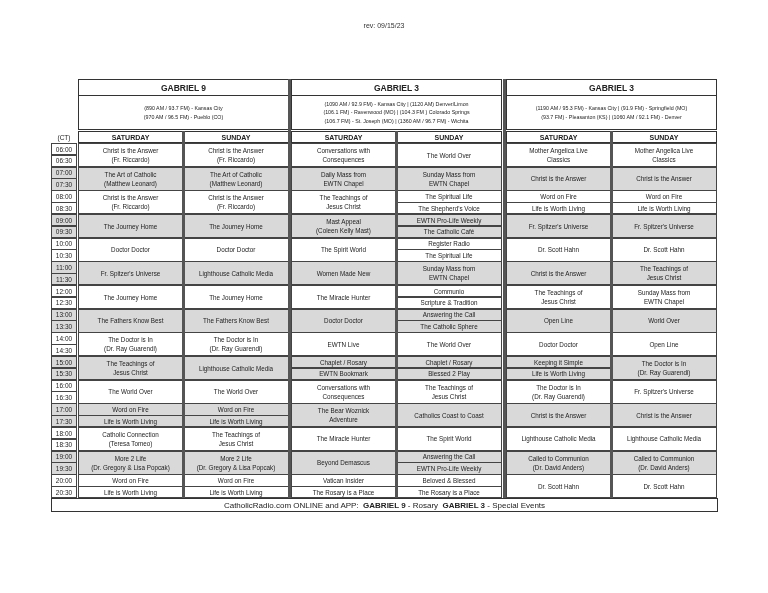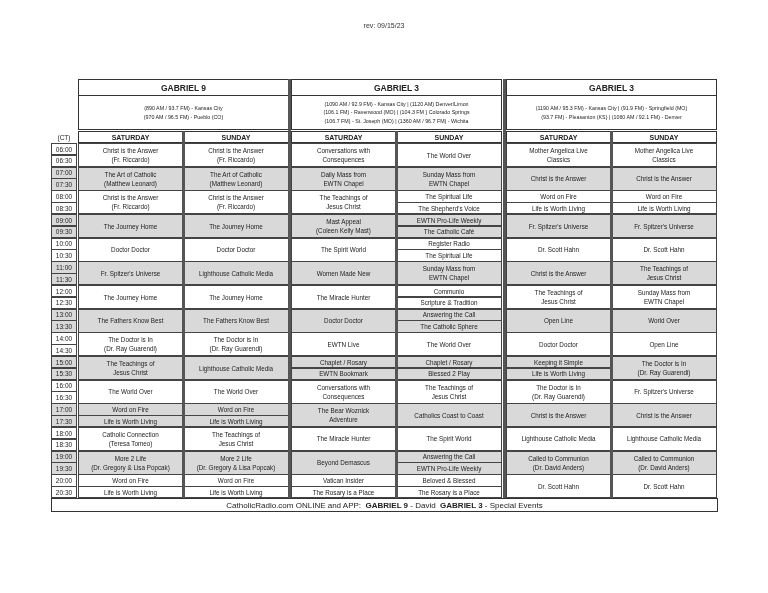--- a/index.html
+++ b/index.html
@@ -517,16 +517,16 @@
     </div>
     <div class="abs cell white" style="left:611px; top:474.24px; width:106px; height:24.16px;">
       <div>Dr. Scott Hahn</div>
     </div>
     <div class="abs divider" style="left:609.5px; top:131px; width:3px; height:366.9px;"></div>
   </div>
 
 <div class="abs footer" style="left:51px; top:498px; width:667px; height:14px;">
   <span style="white-space:pre;">CatholicRadio.com ONLINE and APP:  </span>
   <b>GABRIEL 9</b>
-  <span style="white-space:pre;"> - David  </span>
+  <span style="white-space:pre;"> - Rosary  </span>
   <b>GABRIEL 3</b>
   <span style="white-space:pre;"> - Special Events</span>
 </div>
 
 </body></html>

